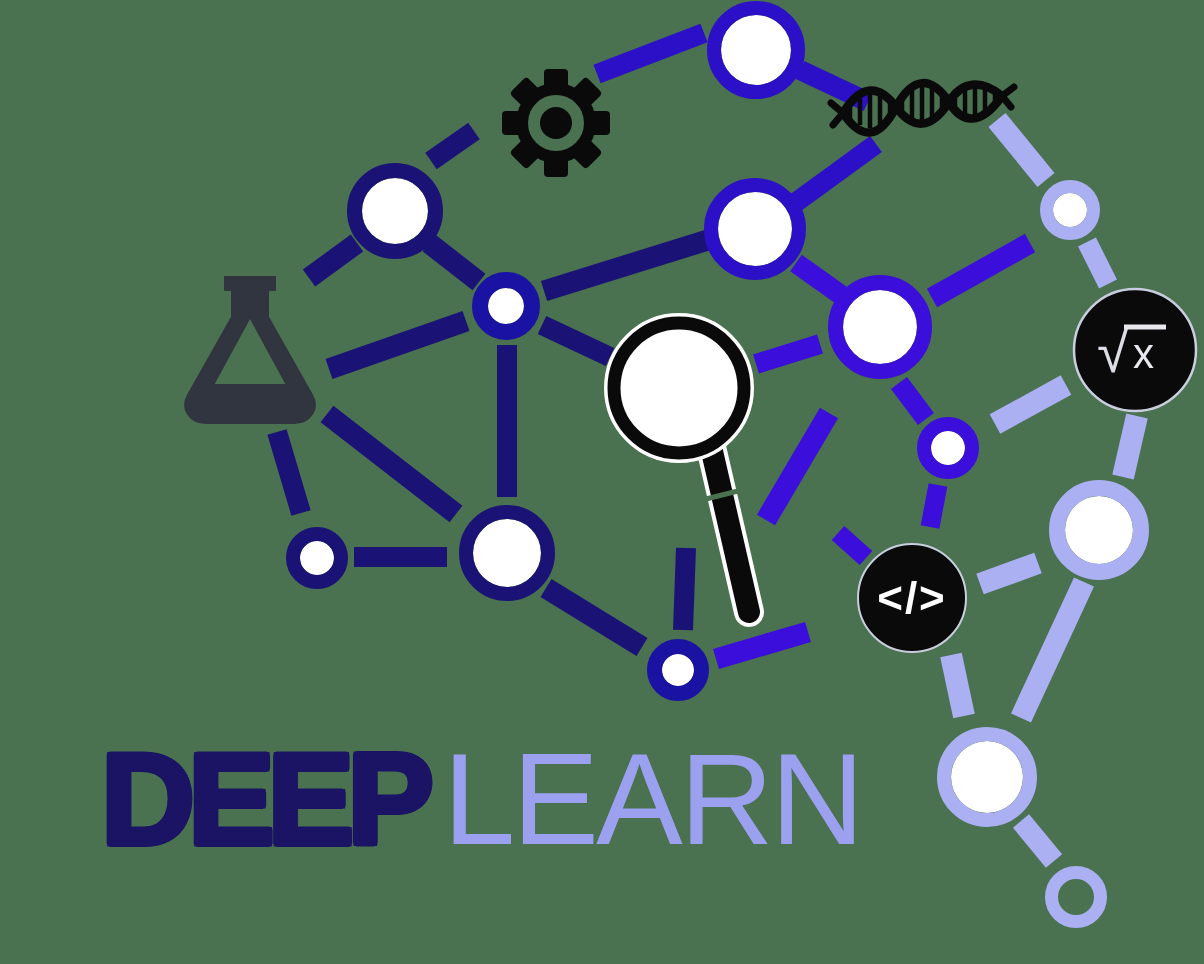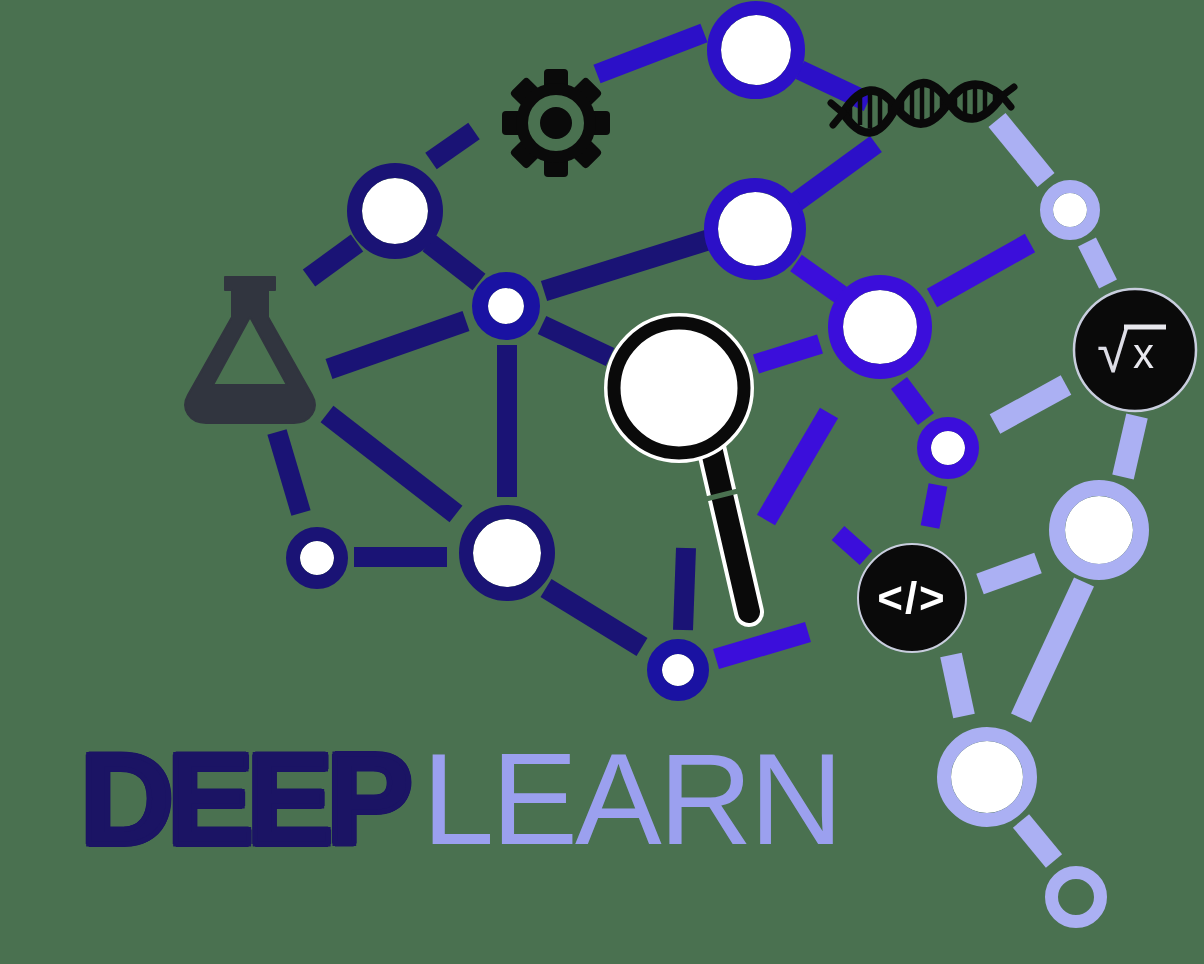--- a/index.html
+++ b/index.html
@@ -3,21 +3,21 @@
 <meta charset="utf-8">
 <style>
   html,body{margin:0;padding:0;}
   body{
     width:1204px;height:964px;position:relative;overflow:hidden;
     background:#4a7150;
     font-family:"Liberation Sans",sans-serif;
   }
   #canvas{position:absolute;left:0;top:0;}
   .wordmark{
-    position:absolute;left:80px;top:734px;white-space:nowrap;
+    position:absolute;left:101px;top:734px;white-space:nowrap;
     font-family:"Liberation Sans",sans-serif;line-height:1;
     user-select:none;
   }
   .deep{
     font-size:130px;font-weight:bold;letter-spacing:-7px;margin-right:16px;
     color:#1b1464;
     -webkit-text-stroke:5px #1b1464;
     text-shadow:0 -3px #1b1464,0 3px #1b1464,-3px 0 #1b1464,3px 0 #1b1464,
                 -2px -2px #1b1464,2px -2px #1b1464,-2px 2px #1b1464,2px 2px #1b1464;
   }

